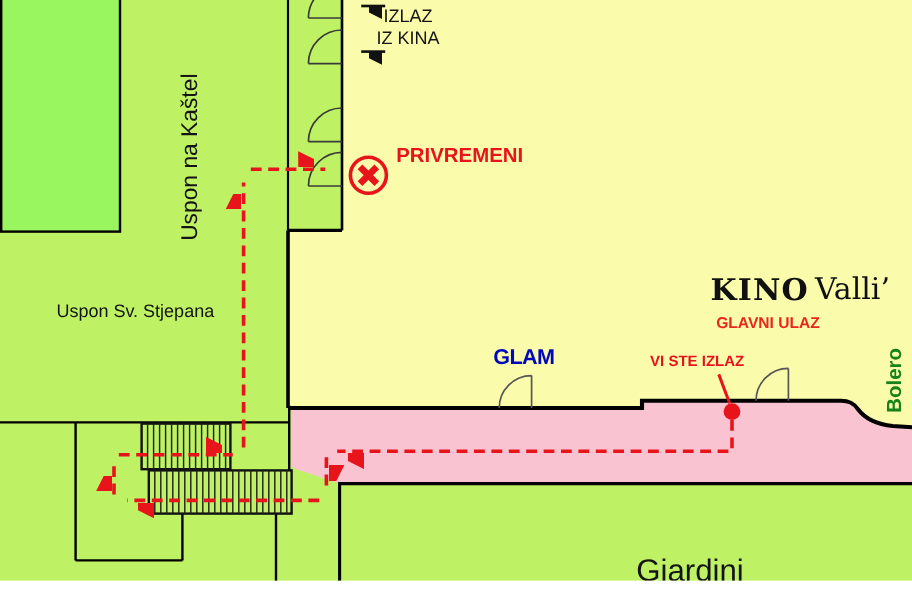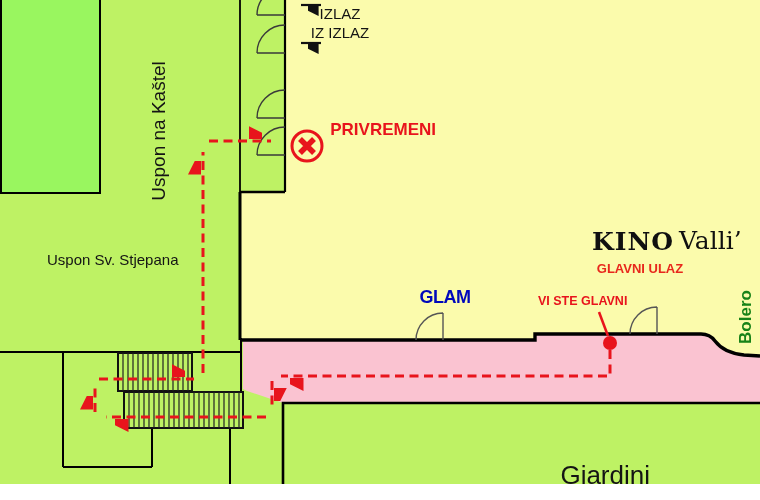--- a/index.html
+++ b/index.html
@@ -5,30 +5,30 @@
   html,body{margin:0;padding:0;background:#fff;}
   .stage{
     position:relative;width:760px;height:484px;overflow:hidden;
     background:#bef264;
     font-family:"Liberation Sans", sans-serif;
   }
   .stage svg{position:absolute;left:0;top:0;}
   .lbl{position:absolute;white-space:nowrap;color:#141414;}
   .exit-label{left:297px;top:4px;width:86px;font-size:15px;line-height:19px;text-align:center;}
   .temp-label{left:320px;top:119px;width:116px;font-size:17px;line-height:21px;font-weight:bold;color:#e8141c;text-align:right;}
-  .glam-label{left:411px;top:287px;width:68px;font-size:18px;font-weight:bold;color:#0008bb;text-align:center;letter-spacing:-0.5px;}
+  .glam-label{left:411px;top:287px;width:68px;font-size:18px;font-weight:bold;color:#0008bb;letter-spacing:-0.5px;}
   .here-label{left:538px;top:294px;width:86px;font-size:12.5px;font-weight:bold;color:#e8141c;text-align:center;}
   .kino-logo{left:592px;top:227px;display:flex;align-items:flex-end;}
   .kino-word{font-family:"DejaVu Serif", serif;font-weight:bold;font-size:25px;letter-spacing:1px;color:#101010;}
   .valli-word{font-family:"DejaVu Serif", serif;font-size:25px;color:#101010;margin-left:5px;transform:translateY(-1px);}
   .glavni-label{left:584px;top:261px;width:112px;font-size:13px;font-weight:bold;color:#e8271c;text-align:center;}
   .bolero-label{left:714px;top:306px;width:66px;height:22px;font-size:17px;font-weight:bold;color:#178217;text-align:center;transform:rotate(-90deg);}
   .kastel-label{left:79px;top:120px;width:160px;height:22px;font-size:19px;text-align:center;transform:rotate(-90deg);}
   .stjepana-label{left:7px;top:251px;font-size:15px;margin-left:40px;}
-  .giardini-label{left:500px;top:460px;width:150px;font-size:26px;text-align:right;}
+  .giardini-label{left:500px;top:460px;width:150px;font-size:26px;text-align:center;}
 </style>
 </head>
 <body>
 
 <div class="stage">
 
   <svg width="760" height="500" viewBox="0 0 760 500">
     <defs>
       <marker id="arrR" markerWidth="4.4" markerHeight="4.4" refX="7.5" refY="5" orient="auto">
         <path d="M0 0 L10 5 L0 10 Z" fill="#e8141c"></path>
@@ -97,30 +97,30 @@
     </g>
 
     <g>
       <path d="M599,312 L608,336" stroke="#e8141c" stroke-width="2.5"></path>
       <circle cx="610" cy="343" r="7" fill="#e8141c"></circle>
     </g>
   </svg>
 
   <div class="lbl exit-label">
     <div>IZLAZ</div>
-    <div>IZ IZLAZ</div>
+    <div>IZ KINA</div>
   </div>
 
   <div class="lbl temp-label">
     <div>PRIVREMENI</div>
   </div>
 
   <div class="lbl glam-label">GLAM</div>
 
-  <div class="lbl here-label">VI STE GLAVNI</div>
+  <div class="lbl here-label">VI STE IZLAZ</div>
 
   <div class="lbl kino-logo">
     <span class="kino-word">KINO</span>
     <span class="valli-word">Valli’</span>
   </div>
 
   <div class="lbl glavni-label">GLAVNI ULAZ</div>
 
   <div class="lbl bolero-label">Bolero</div>
 

